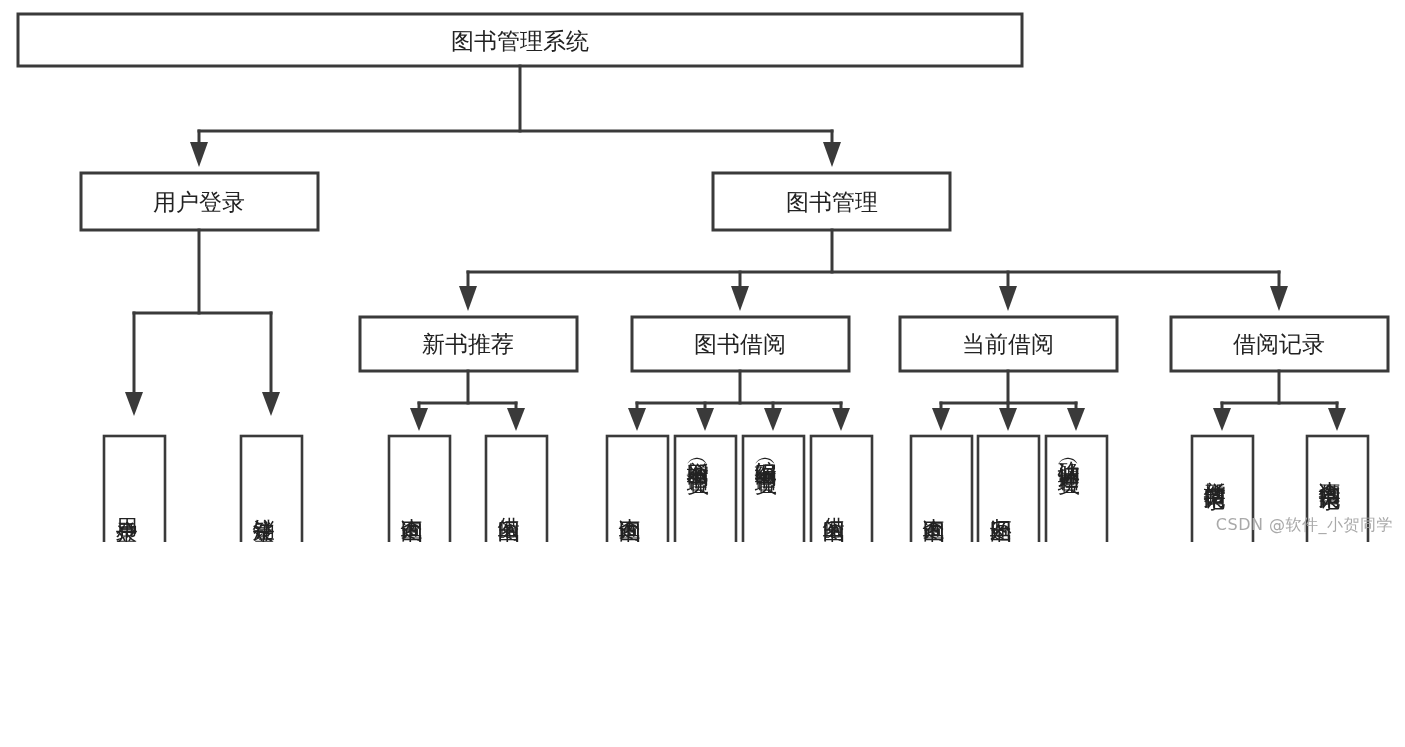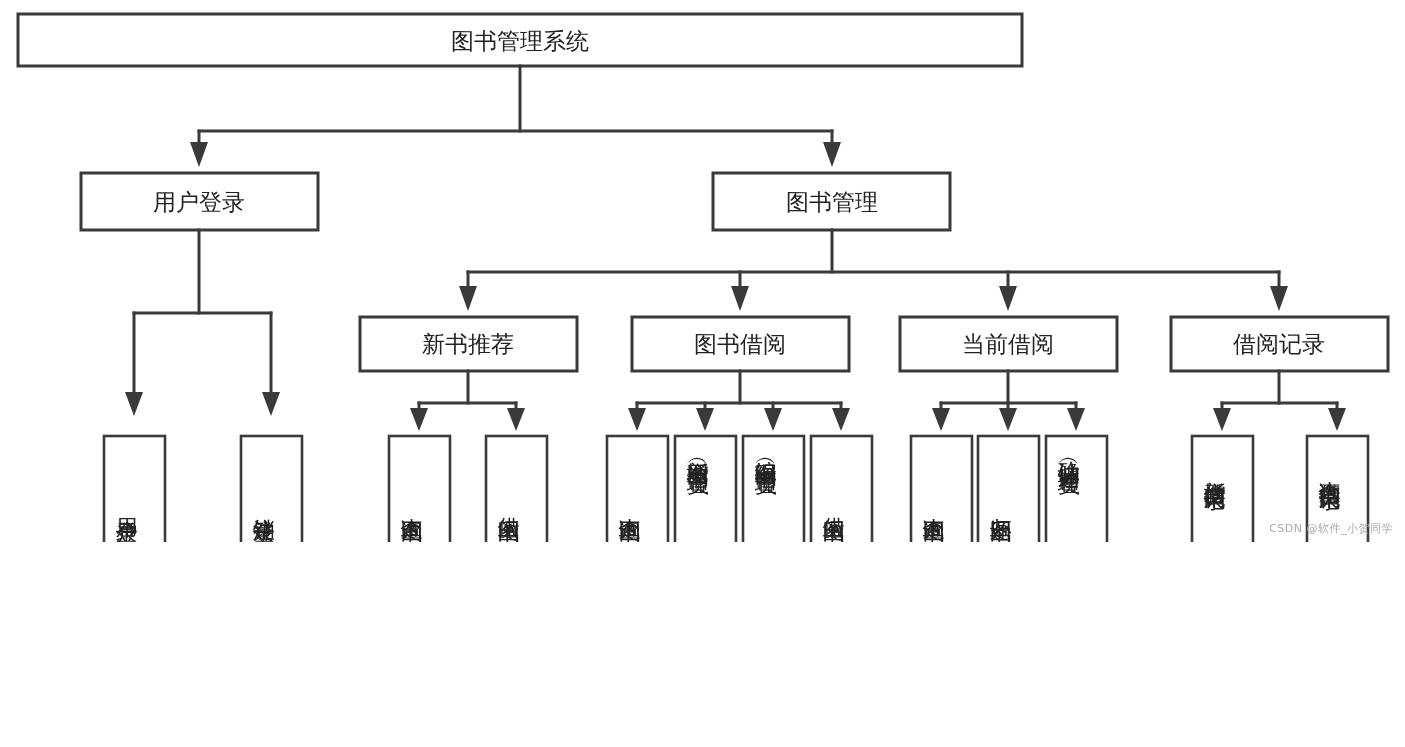--- a/index.html
+++ b/index.html
@@ -64,21 +64,21 @@
     color: #222222;
     letter-spacing: 2px;
     white-space: nowrap;
     pointer-events: none;
   }
   .watermark {
     position: absolute;
     right: 12px;
     bottom: 6px;
     font-family: "DejaVu Sans", "Liberation Sans", sans-serif;
-    font-size: 11px;
+    font-size: 16px;
     color: #a9a9a9;
     white-space: nowrap;
     letter-spacing: 0.5px;
   }
 </style>
 </head>
 <body>
 
 <div id="diagram-root">
 

